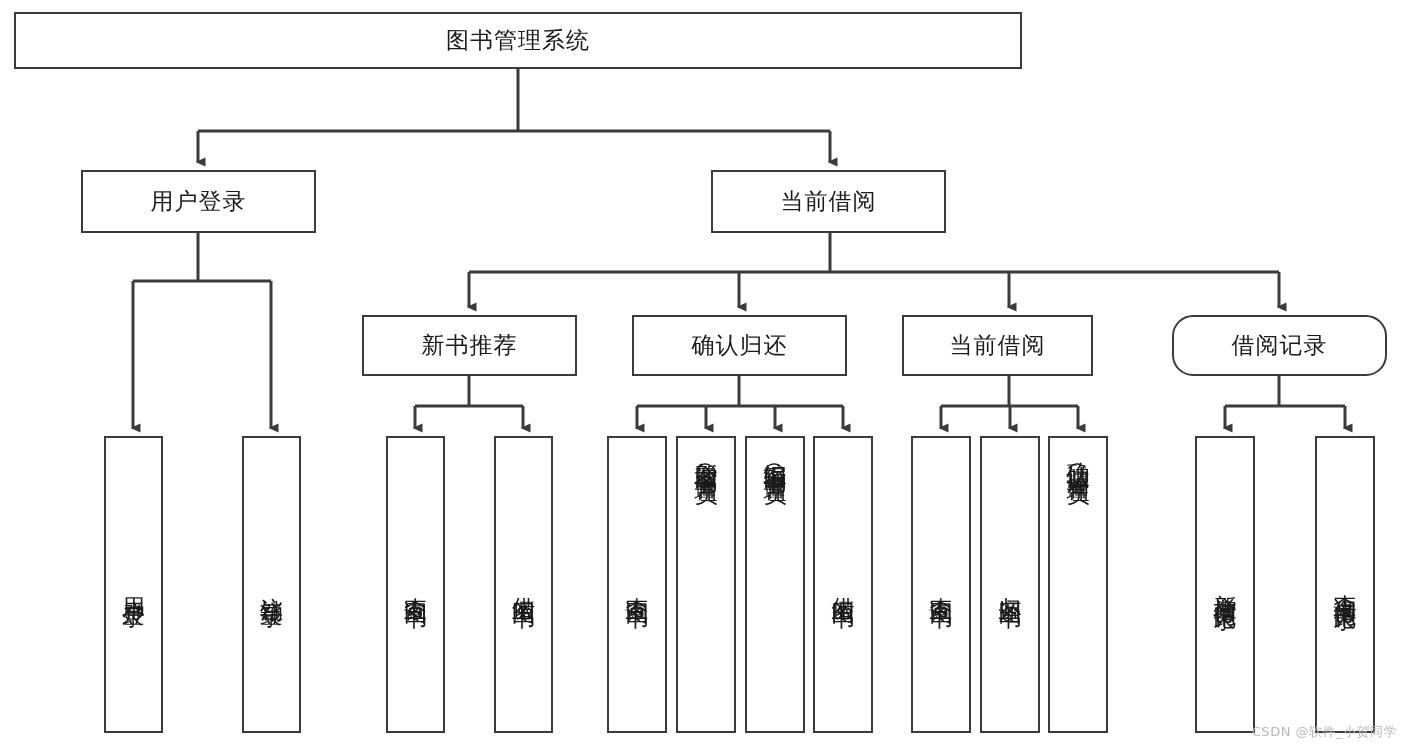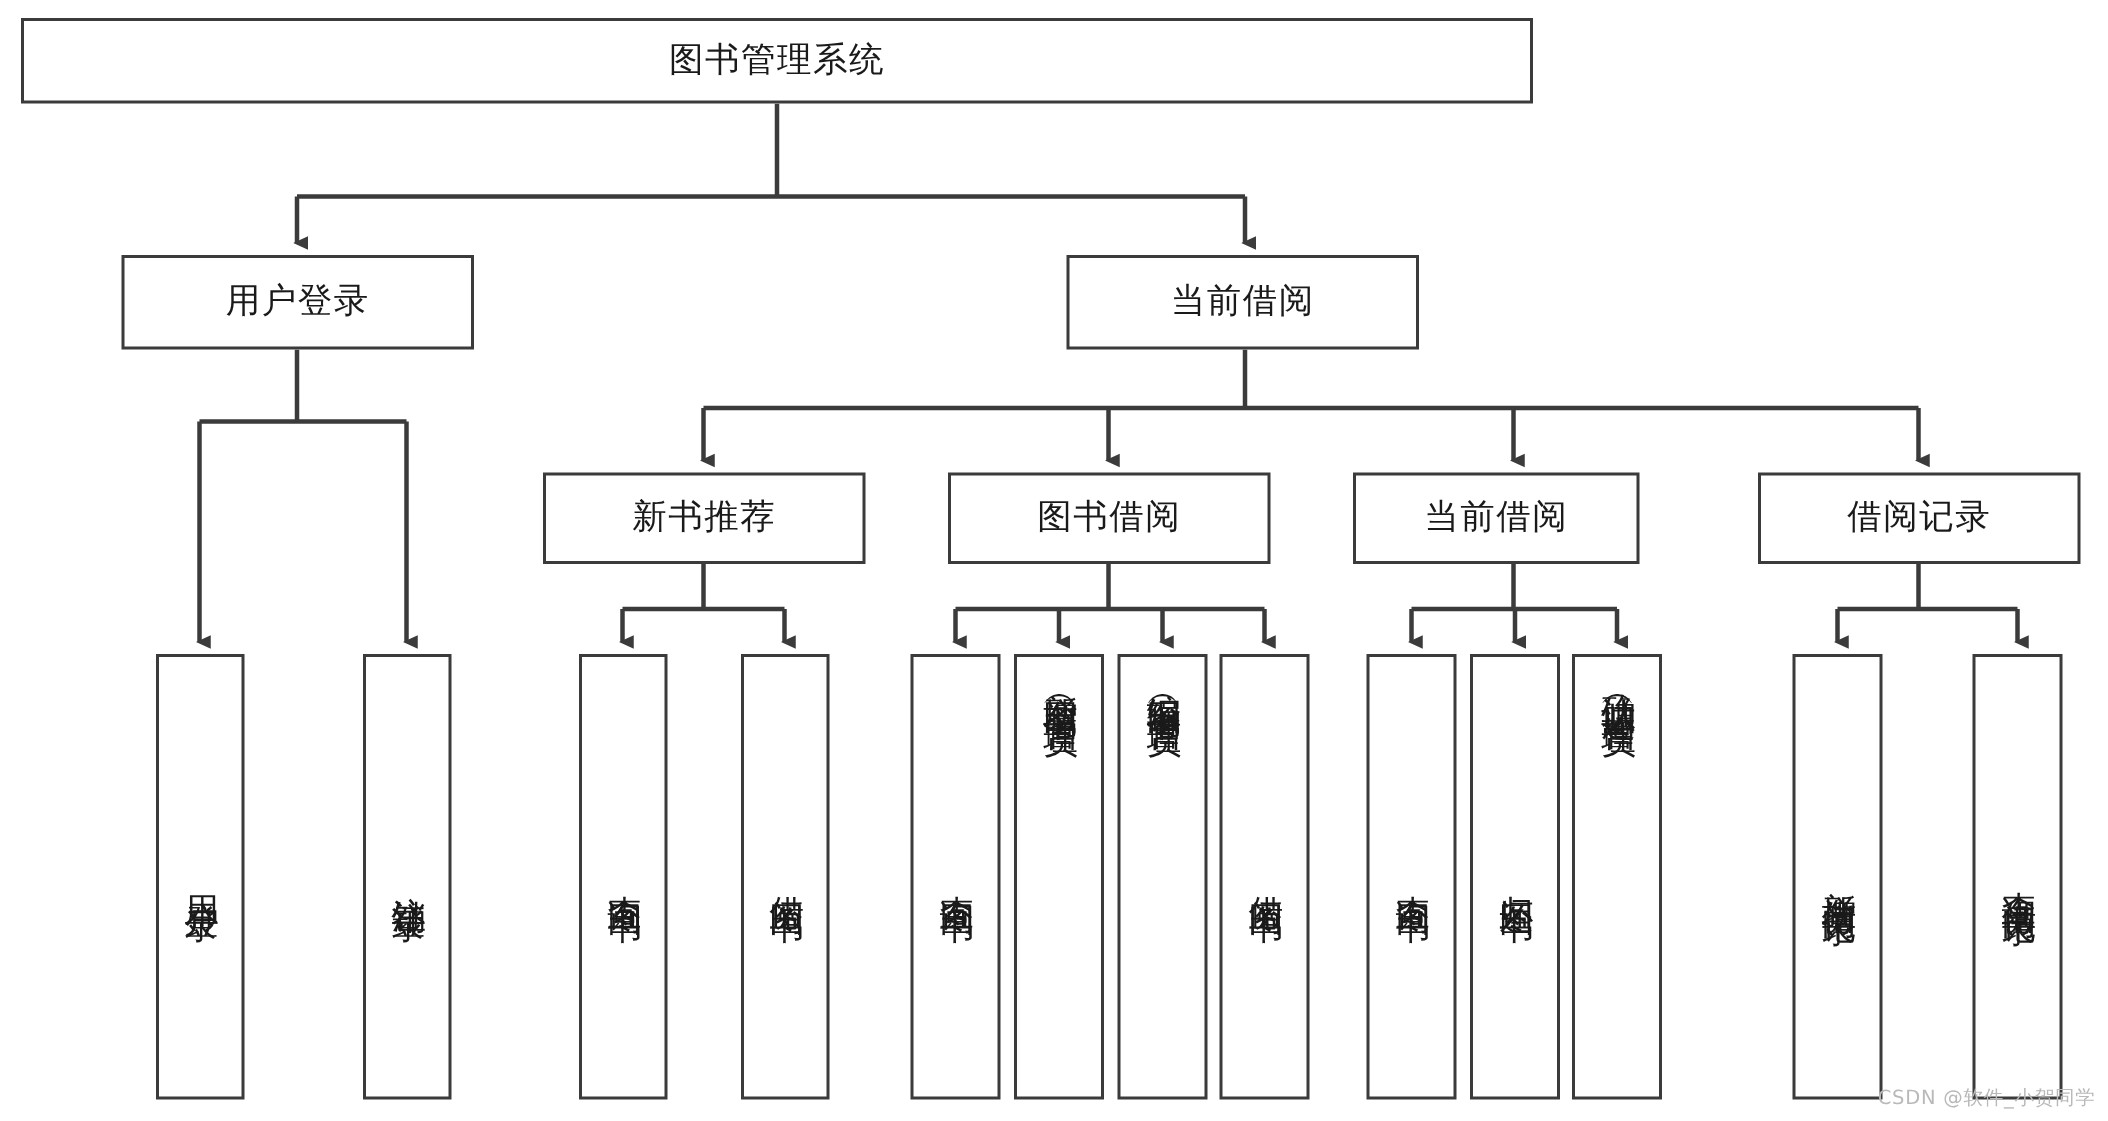--- a/index.html
+++ b/index.html
@@ -132,26 +132,26 @@
     <span>用户登录</span>
   </div>
   <div class="node h" style="left:711px; top:170px; width:235px; height:63px;">
     <span>当前借阅</span>
   </div>
 
   <div class="node h" style="left:362px; top:315px; width:215px; height:61px;">
     <span>新书推荐</span>
   </div>
   <div class="node h" style="left:632px; top:315px; width:215px; height:61px;">
-    <span>图书借阅</span>
+    <span>确认归还</span>
   </div>
   <div class="node h" style="left:902px; top:315px; width:191px; height:61px;">
     <span>当前借阅</span>
   </div>
-  <div class="node h" style="left:1172px; top:315px; width:215px; height:61px;">
+  <div class="node h" style="left:1172px; top:315px; width:215px; height:61px;border-radius:21px;">
     <span>借阅记录</span>
   </div>
 
   <div class="node v" style="left:104px; top:436px; width:59px; height:297px;">
     <span class="vtext">用户登录</span>
   </div>
   <div class="node v" style="left:242px; top:436px; width:59px; height:297px;">
     <span class="vtext">注销登录</span>
   </div>
 

